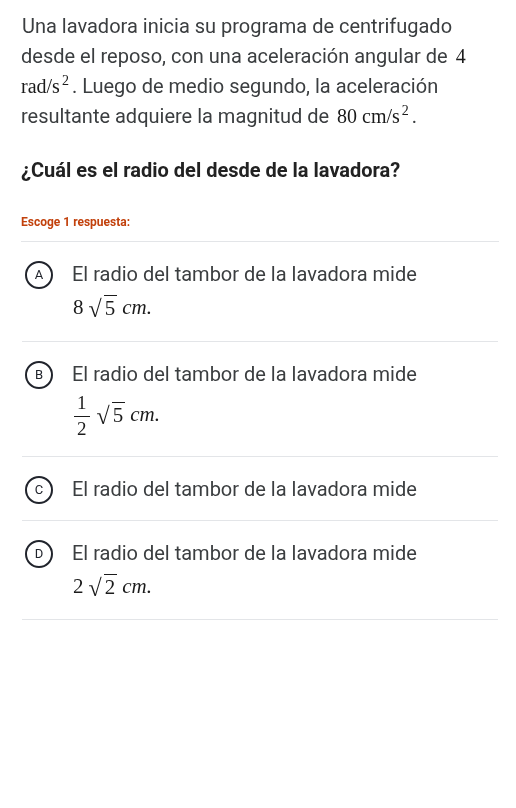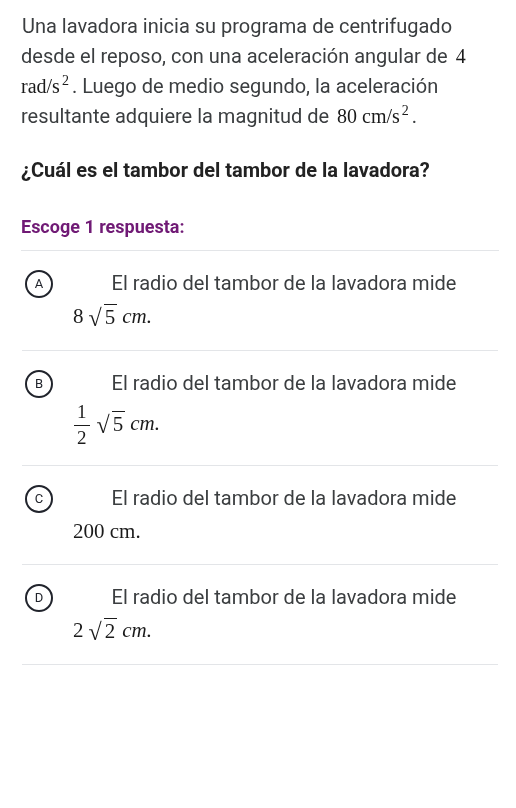--- a/index.html
+++ b/index.html
@@ -8,41 +8,41 @@
     width: 516px;
     color: #21242c;
     background: #fff;
     padding: 8px 18px 0 18px;
     font-size: 20px;
     line-height: 1.5;
   }
   .problem-text { color: #3b3e40; margin-bottom: 24px; }
   .problem-text .math { font-family: "Times New Roman", serif; color: #1b1b1b; }
   .question { font-weight: 700; color: #222; margin-bottom: 28px; }
-  .instruction { font-weight: 700; color: #701a75; font-size: 18px; margin-bottom: 10px; }
+  .instruction { font-weight: 700; color: #c2410c; font-size: 12px; margin-bottom: 10px; }
   .options { border-top: 1px solid #e3e5e8; }
   .option {
     border-bottom: 1px solid #e3e5e8;
     padding: 14px 0 14px 2px;
     display: flex;
     align-items: flex-start;
     gap: 16px;
     cursor: pointer;
   }
   .radio-letter {
     flex: 0 0 auto;
     width: 28px; height: 28px;
     border: 2px solid #21242c;
     border-radius: 50%;
     display: flex; align-items: center; justify-content: center;
     font-size: 13px; font-weight: 400;
     margin-top: 4px;
     color: #21242c;
   }
-  .option-text { flex: 1; color: #3b3e40; text-align: center; }
+  .option-text { flex: 1; color: #3b3e40; }
   .math-line {
     font-family: "Times New Roman", serif;
     color: #1b1b1b;
     font-size: 21px;
     display: flex;
     align-items: center;
     gap: 2px;
     margin-top: 2px;
   }
   .sqrt { display: inline-flex; align-items: flex-start; }
@@ -57,21 +57,21 @@
   sup { font-size: 0.7em; vertical-align: super; line-height: 0; }
   .unit { font-family: "Times New Roman", serif; font-style: italic; }
 </style>
 </head>
 <body>
 
 <div class="problem-text">
   <span>Una lavadora inicia su programa de centrifugado desde el reposo, con una aceleración angular de </span><span class="math"><span>4 rad/s</span><sup>2</sup></span><span>. Luego de medio segundo, la aceleración resultante adquiere la magnitud de </span><span class="math"><span>80 cm/s</span><sup>2</sup></span><span>.</span>
 </div>
 
-<div class="question">¿Cuál es el tambor del tambor de la lavadora?</div>
+<div class="question">¿Cuál es el radio del desde de la lavadora?</div>
 
 <div class="instruction">Escoge 1 respuesta:</div>
 
 <div class="options">
 
   <div class="option">
     <div class="radio-letter">A</div>
     <div class="option-text">
       <div>El radio del tambor de la lavadora mide</div>
       <div class="math-line">
@@ -100,23 +100,20 @@
           </span>
           <span class="unit"> cm.</span>
       </div>
     </div>
   </div>
 
   <div class="option">
     <div class="radio-letter">C</div>
     <div class="option-text">
       <div>El radio del tambor de la lavadora mide</div>
-      <div class="math-line">
-        <span>200 cm.</span>
-      </div>
     </div>
   </div>
 
   <div class="option">
     <div class="radio-letter">D</div>
     <div class="option-text">
       <div>El radio del tambor de la lavadora mide</div>
       <div class="math-line">
         <span>2</span>
           <span class="sqrt">

